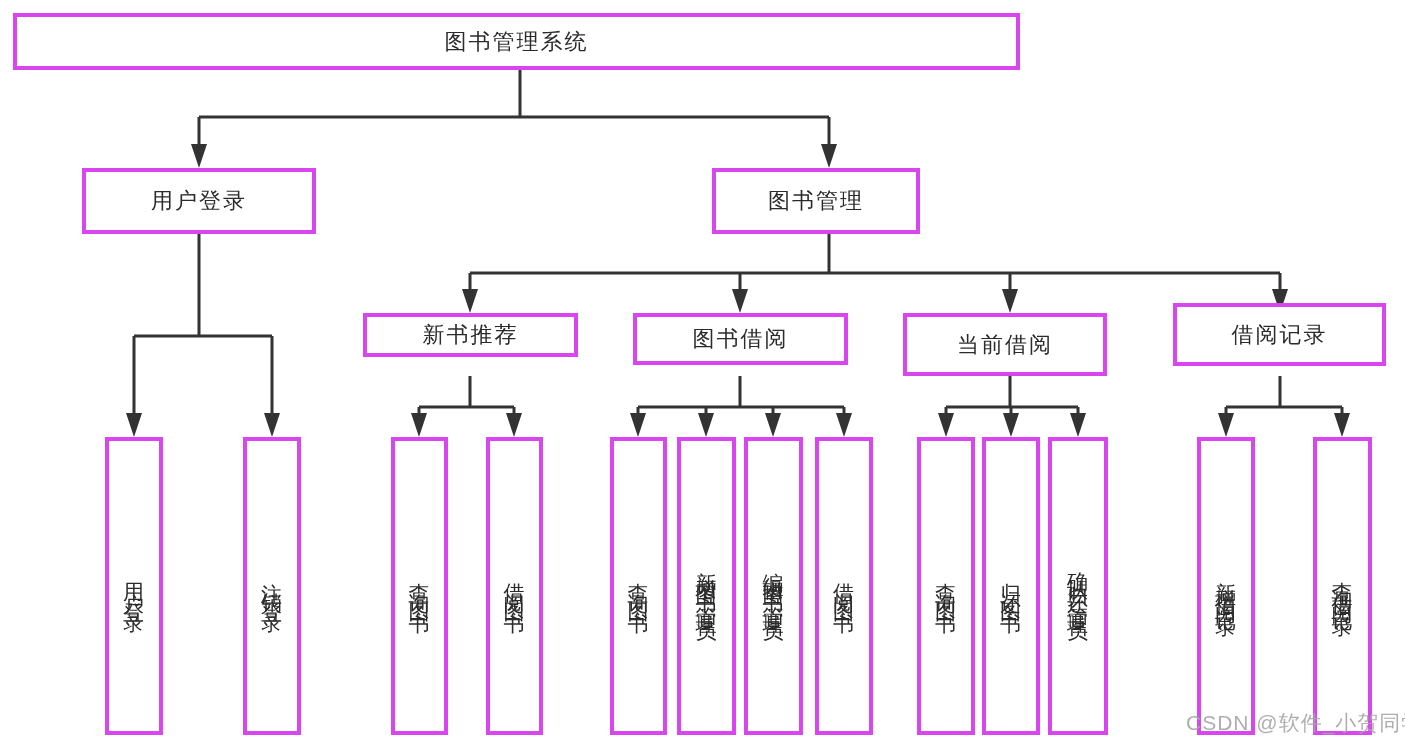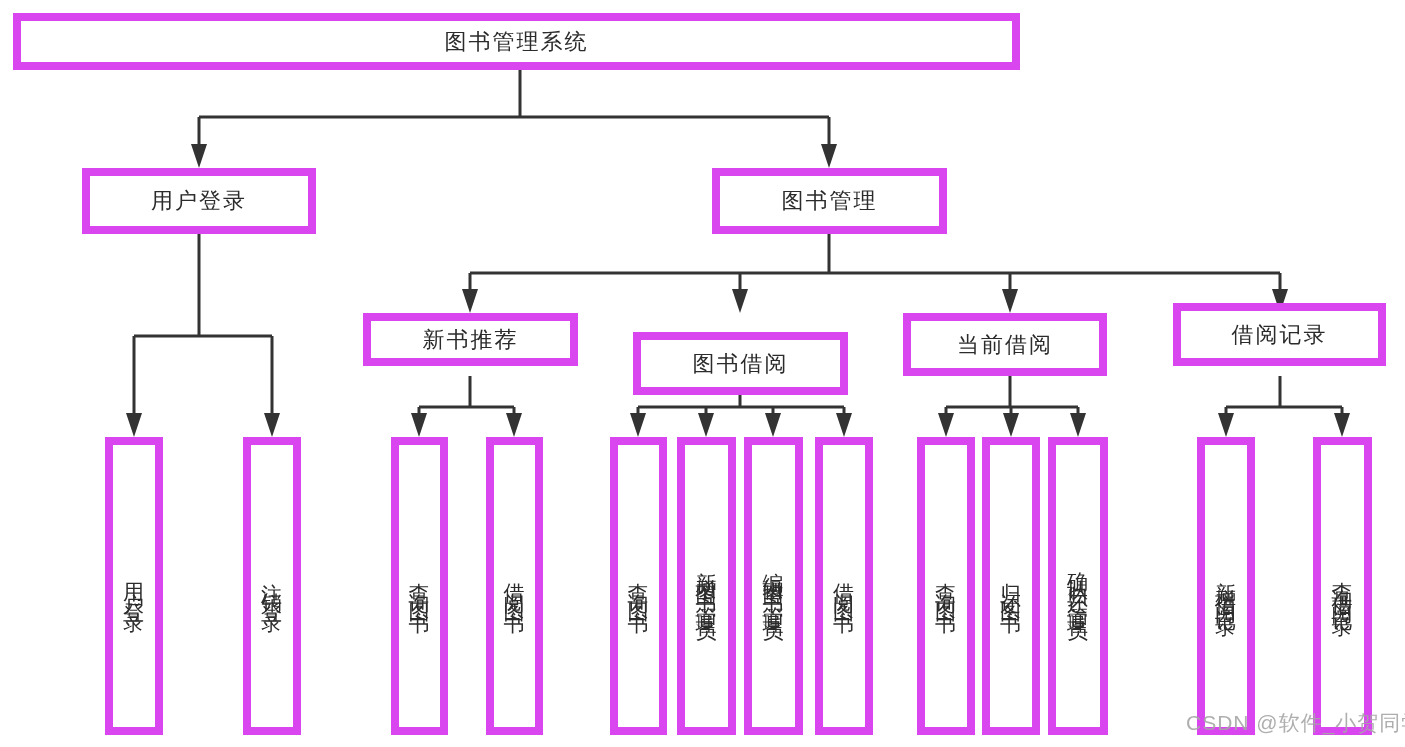--- a/index.html
+++ b/index.html
@@ -13,21 +13,21 @@
   }
   .connectors {
     position: absolute;
     left: 0; top: 0;
     width: 1405px; height: 747px;
     pointer-events: none;
   }
   .node {
     position: absolute;
     box-sizing: border-box;
-    border: 8px solid #d946ef;
+    border: 4px solid #d946ef;
     background: #ffffff;
     display: flex;
     align-items: center;
     justify-content: center;
     color: #2b2b2b;
   }
   .h-node { font-size: 22px; letter-spacing: 2px; }
   .v-node span {
     writing-mode: vertical-rl;
     text-orientation: mixed;
@@ -94,28 +94,28 @@
     </g>
   </svg>
 
   <div class="node h-node" style="left:13px; top:13px; width:1007px; height:57px;">
     <span>图书管理系统</span>
   </div>
 
   <div class="node h-node" style="left:82px; top:168px; width:234px; height:66px;">
     <span>用户登录</span>
   </div>
-  <div class="node h-node" style="left:712px; top:168px; width:235px; height:66px;">
+  <div class="node h-node" style="left:712px; top:168px; width:208px; height:66px;">
     <span>图书管理</span>
   </div>
 
-  <div class="node h-node" style="left:363px; top:313px; width:215px; height:53px;">
+  <div class="node h-node" style="left:363px; top:313px; width:215px; height:44px;">
     <span>新书推荐</span>
   </div>
-  <div class="node h-node" style="left:633px; top:313px; width:215px; height:63px;margin-top:19px;">
+  <div class="node h-node" style="left:633px; top:313px; width:215px; height:52px;">
     <span>图书借阅</span>
   </div>
   <div class="node h-node" style="left:903px; top:313px; width:204px; height:63px;">
     <span>当前借阅</span>
   </div>
   <div class="node h-node" style="left:1173px; top:303px; width:213px; height:63px;">
     <span>借阅记录</span>
   </div>
 
   <div class="node v-node short" style="left:105px; top:437px; width:58px; height:298px;">

